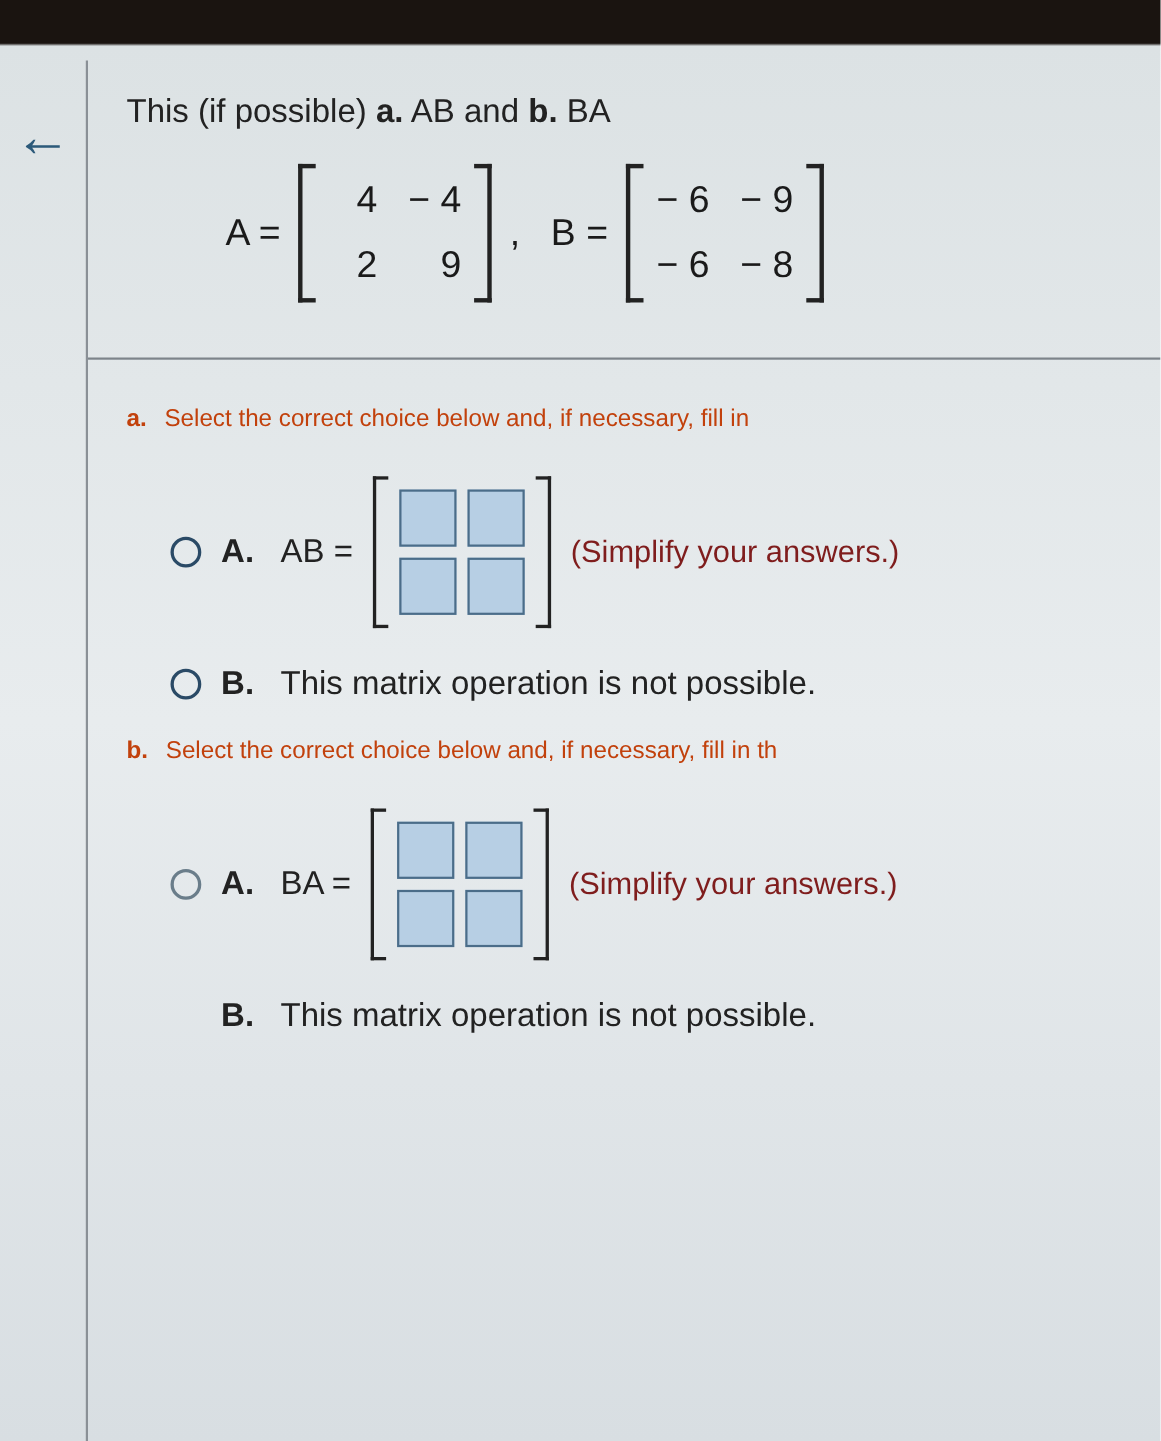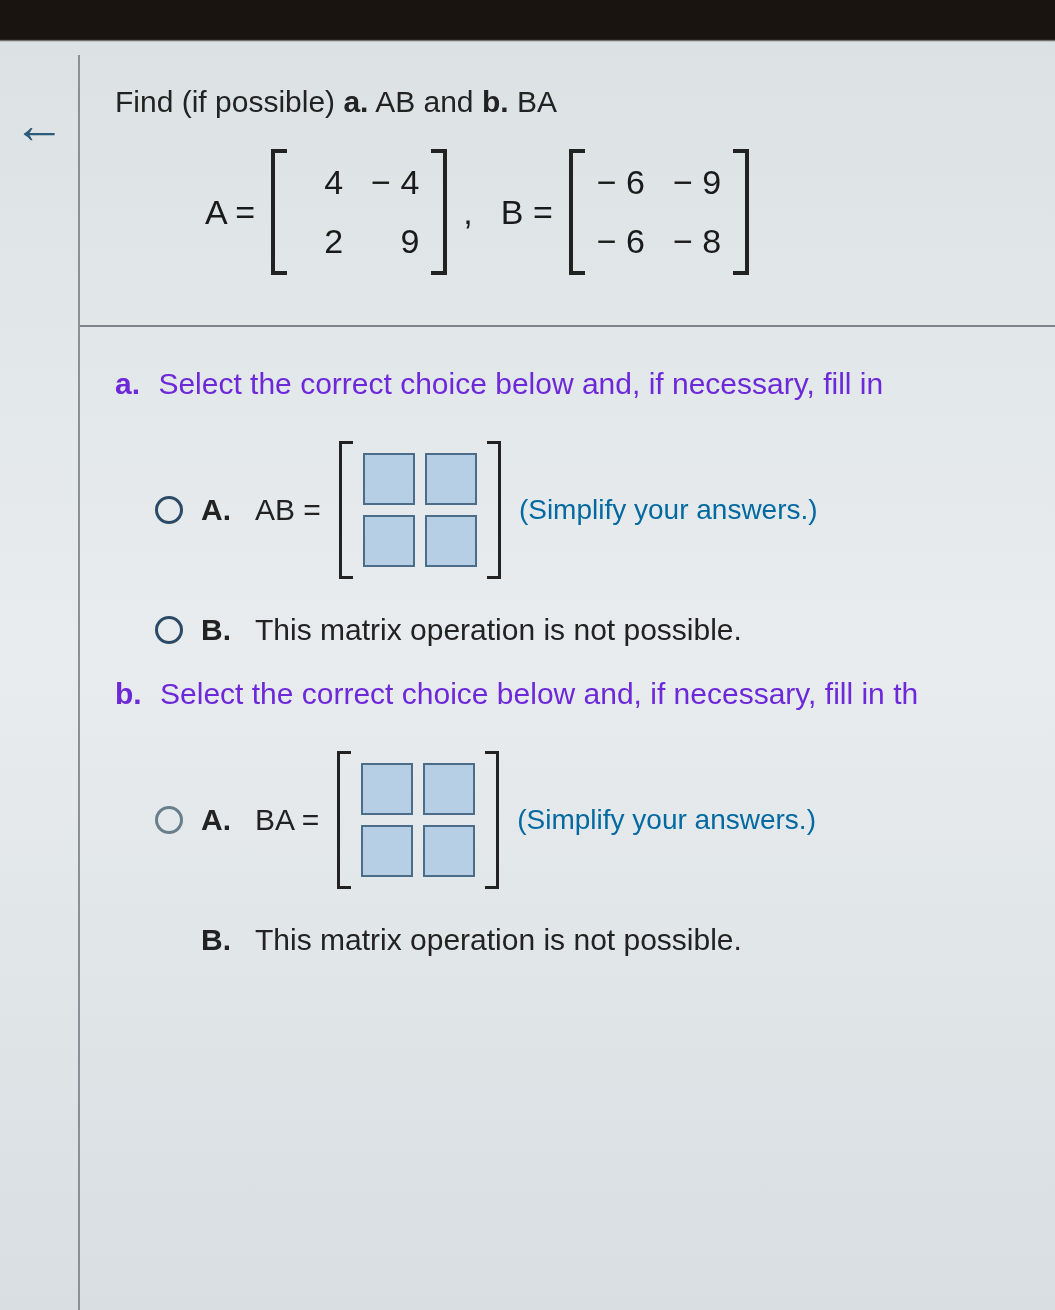--- a/index.html
+++ b/index.html
@@ -76,22 +76,22 @@
     font-size: 34px;
     text-align: center;
   }
   .mgrid span { min-width: 44px; display: inline-block; text-align: right; }
   .divider {
     border: none;
     border-top: 2px solid #7d848a;
     margin: 40px 0 40px -35px;
   }
   .part-label {
-    font-size: 30px;
-    color: #6d28d9;
+    font-size: 22px;
+    color: #c2410c;
     margin-bottom: 40px;
   }
   .part-label b { font-weight: bold; margin-right: 10px; }
   .choice {
     display: flex;
     align-items: center;
     gap: 18px;
     margin-left: 40px;
     margin-bottom: 34px;
     font-size: 30px;
@@ -125,34 +125,34 @@
   }
   .sb { position: relative; width: 16px; }
   .sb::before {
     content: "";
     position: absolute; top: 0; bottom: 0;
     border-top: 3px solid #222;
     border-bottom: 3px solid #222;
   }
   .sb.left::before { left: 0; right: 2px; border-left: 3px solid #222; }
   .sb.right::before { left: 2px; right: 0; border-right: 3px solid #222; }
-  .hint { font-size: 28px; color: #0369a1; }
+  .hint { font-size: 28px; color: #7f1d1d; }
   .part-b { }
 </style>
 </head>
 <body>
 
 <div class="page">
   <div class="back-col">
     <div class="back-arrow">←</div>
   </div>
   <div class="content">
 
     <div class="prompt">
-      <span>Find (if possible) </span>
+      <span>This (if possible) </span>
       <b>a.</b>
       <span> AB and </span>
       <b>b.</b>
       <span> BA</span>
     </div>
 
     <div class="matrices">
       <span class="mlabel">A =</span>
       <div class="matrix">
         <div class="bracket left"></div>

